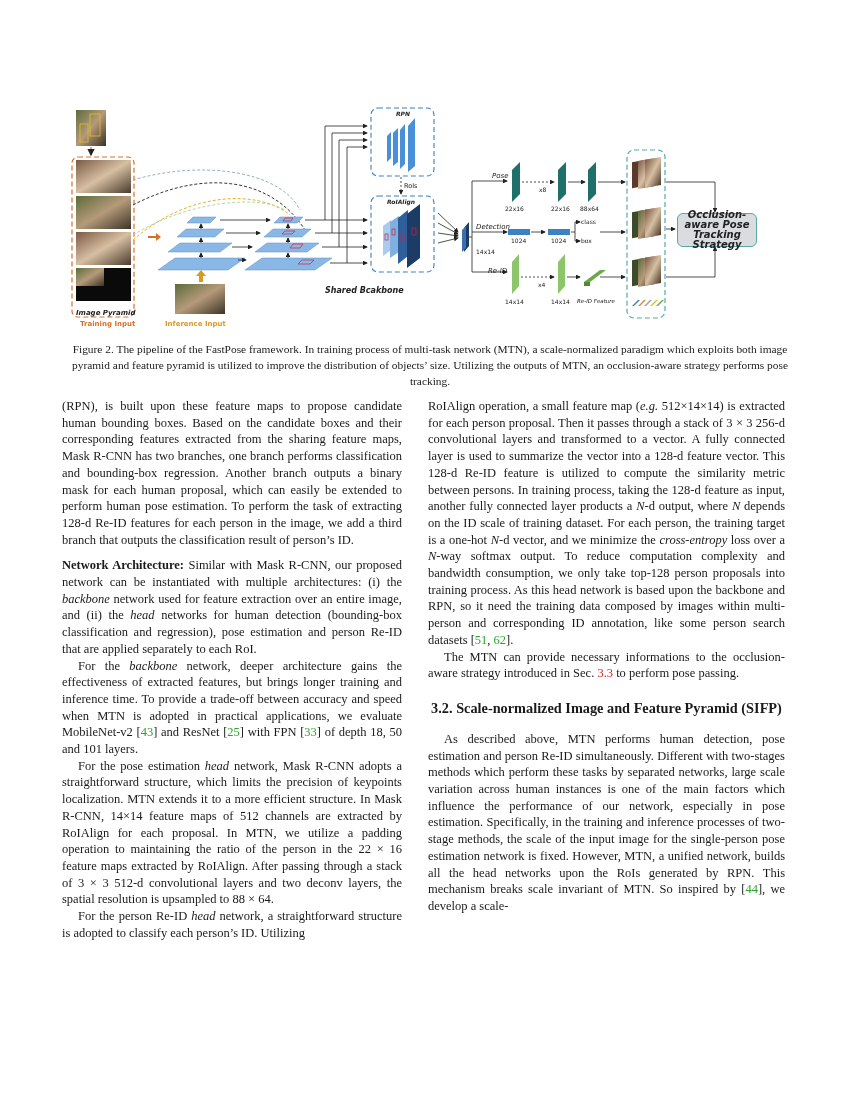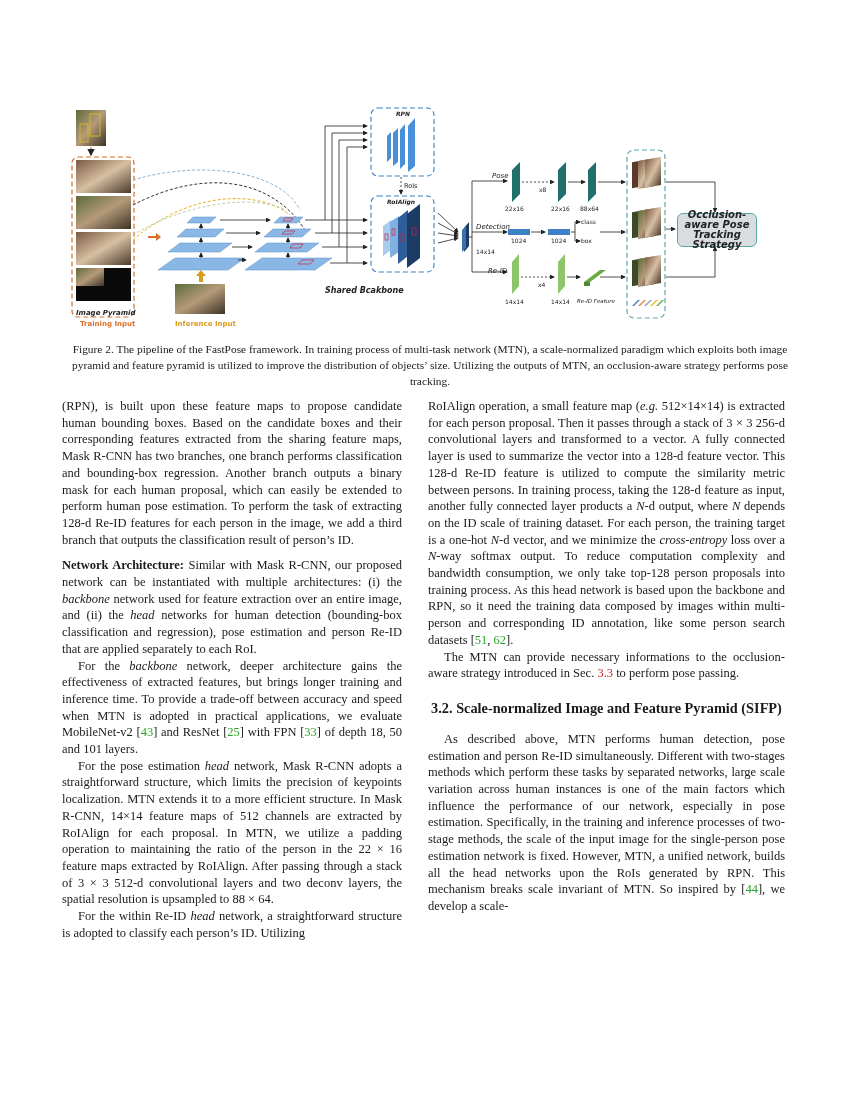--- a/index.html
+++ b/index.html
@@ -203,21 +203,21 @@
 
     <g stroke="#222" stroke-width="0.8" fill="none">
       <polyline points="606,82 655,82 655,112" marker-end="url(#ah)"></polyline>
       <line x1="606" y1="129" x2="615" y2="129" marker-end="url(#ah)"></line>
       <polyline points="606,177 655,177 655,147" marker-end="url(#ah)"></polyline>
     </g>
   </svg>
 
   <span class="flabel" style="left:16px; top:209px;">Image Pyramid</span>
   <span class="flabel orange" style="left:20px; top:220px;">Training Input</span>
-  <span class="flabel gold" style="left:115px; top:220px;">Inference Input</span>
+  <span class="flabel gold" style="left:105px; top:220px;">Inference Input</span>
   <span class="flabel" style="left:265px; top:186px; font-size:8px;">Shared Bcakbone</span>
   <span class="flabel" style="left:336px; top:10px; font-size:6px;">RPN</span>
   <span class="flabel norm" style="left:344px; top:82px; font-size:6.5px;">RoIs</span>
   <span class="flabel" style="left:327px; top:98px; font-size:6px;">RoIAlign</span>
   <span class="flabel norm" style="left:416px; top:148px; font-size:6px;">14x14</span>
   <span class="flabel" style="left:432px; top:72px; font-weight:normal;">Pose</span>
   <span class="flabel" style="left:416px; top:123px; font-weight:normal;">Detection</span>
   <span class="flabel" style="left:428px; top:167px; font-weight:normal;">Re-ID</span>
   <span class="flabel norm" style="left:479px; top:86px; font-size:6px;">x8</span>
   <span class="flabel norm" style="left:445px; top:105px; font-size:6px;">22x16</span>
@@ -243,21 +243,21 @@
   <p class="gap">
     <span class="b">Network Architecture:</span><span> Similar with Mask R-CNN, our proposed network can be instantiated with multiple architectures: (i) the </span><span class="i">backbone</span><span> network used for feature extraction over an entire image, and (ii) the </span><span class="i">head</span><span> networks for human detection (bounding-box classification and regression), pose estimation and person Re-ID that are applied separately to each RoI.</span>
   </p>
   <p class="ind">
     <span>For the </span><span class="i">backbone</span><span> network, deeper architecture gains the effectiveness of extracted features, but brings longer training and inference time. To provide a trade-off between accuracy and speed when MTN is adopted in practical applications, we evaluate MobileNet-v2 [</span><span class="cite">43</span><span>] and ResNet [</span><span class="cite">25</span><span>] with FPN [</span><span class="cite">33</span><span>] of depth 18, 50 and 101 layers.</span>
   </p>
   <p class="ind">
     <span>For the pose estimation </span><span class="i">head</span><span> network, Mask R-CNN adopts a straightforward structure, which limits the precision of keypoints localization. MTN extends it to a more efficient structure. In Mask R-CNN, 14×14 feature maps of 512 channels are extracted by RoIAlign for each proposal. In MTN, we utilize a padding operation to maintaining the ratio of the person in the 22 × 16 feature maps extracted by RoIAlign. After passing through a stack of 3 × 3 512-d convolutional layers and two deconv layers, the spatial resolution is upsampled to 88 × 64.</span>
   </p>
   <p class="ind">
-    <span>For the within Re-ID </span><span class="i">head</span><span> network, a straightforward structure is adopted to classify each person’s ID. Utilizing</span>
+    <span>For the person Re-ID </span><span class="i">head</span><span> network, a straightforward structure is adopted to classify each person’s ID. Utilizing</span>
   </p>
 </div>
 
 <div class="col right">
   <p>
     <span>RoIAlign operation, a small feature map (</span><span class="i">e.g.</span><span> 512×14×14) is extracted for each person proposal. Then it passes through a stack of 3 × 3 256-d convolutional layers and transformed to a vector. A fully connected layer is used to summarize the vector into a 128-d feature vector. This 128-d Re-ID feature is utilized to compute the similarity metric between persons. In training process, taking the 128-d feature as input, another fully connected layer products a </span><span class="i">N</span><span>-d output, where </span><span class="i">N</span><span> depends on the ID scale of training dataset. For each person, the training target is a one-hot </span><span class="i">N</span><span>-d vector, and we minimize the </span><span class="i">cross-entropy</span><span> loss over a </span><span class="i">N</span><span>-way softmax output. To reduce computation complexity and bandwidth consumption, we only take top-128 person proposals into training process. As this head network is based upon the backbone and RPN, so it need the training data composed by images within multi-person and corresponding ID annotation, like some person search datasets [</span><span class="cite">51</span><span>, </span><span class="cite">62</span><span>].</span>
   </p>
   <p class="ind">
     <span>The MTN can provide necessary informations to the occlusion-aware strategy introduced in Sec. </span><span class="ref">3.3</span><span> to perform pose passing.</span>
   </p>

